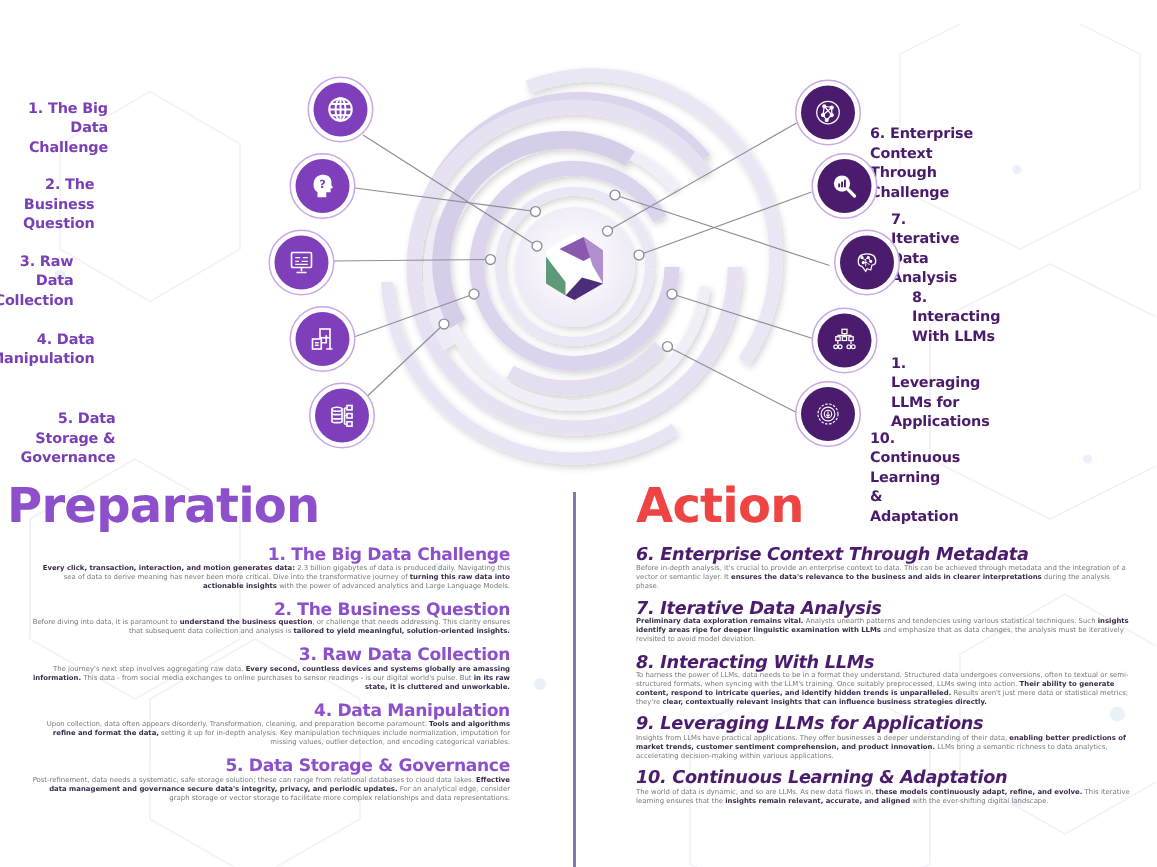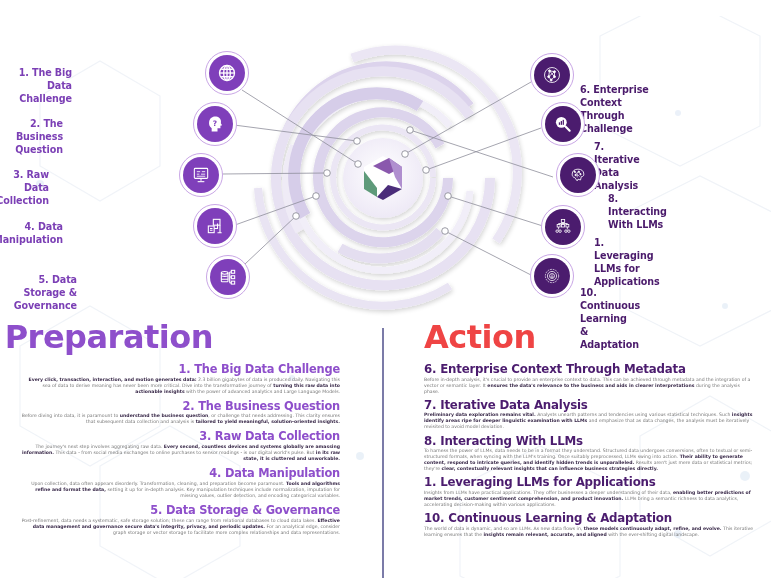--- a/index.html
+++ b/index.html
@@ -32,21 +32,21 @@
     }
     .prep-title { right: 437px; top: 307px; color: #8e4fcb; text-align: right; }
     .action-title { left: 424px; top: 307px; color: #ef4444; }
     .divider { position: absolute; left: 382px; top: 312px; width: 1.5px; height: 256px; background: #7b7ba8; }
 
     .col { position: absolute; }
     .col.left { left: 20px; width: 320px; top: 347px; text-align: right; }
     .col.right { left: 424px; width: 330px; top: 347px; text-align: left; }
     .item h3 { font-weight: bold; font-size: 11.4px; line-height: 13px; letter-spacing: -0.2px; }
     .col.left .item h3 { color: #8e4fcb; }
-    .col.right .item h3 { color: #4b1c6e; font-size: 11.8px; }
+    .col.right .item h3 { color: #4b1c6e; font-size: 11.8px; font-style: italic; }
     .item p { font-size: 4.6px; line-height: 6.1px; color: #777; margin-top: 0.5px; }
     .item p b { color: #3a2a4a; }
     .col.left .item { margin-bottom: 5px; }
     .col.right .item { margin-bottom: 4px; }
   </style>
 </head>
 <body>
 
 <div id="stage">
 
@@ -322,21 +322,21 @@
     </div>
     <div class="item">
       <h3>7. Iterative Data Analysis</h3>
       <p><b>Preliminary data exploration remains vital.</b> Analysts unearth patterns and tendencies using various statistical techniques. Such <b>insights identify areas ripe for deeper linguistic examination with LLMs</b> and emphasize that as data changes, the analysis must be iteratively revisited to avoid model deviation.</p>
     </div>
     <div class="item">
       <h3>8. Interacting With LLMs</h3>
       <p>To harness the power of LLMs, data needs to be in a format they understand. Structured data undergoes conversions, often to textual or semi-structured formats, when syncing with the LLM's training. Once suitably preprocessed, LLMs swing into action. <b>Their ability to generate content, respond to intricate queries, and identify hidden trends is unparalleled.</b> Results aren't just mere data or statistical metrics; they're <b>clear, contextually relevant insights that can influence business strategies directly.</b></p>
     </div>
     <div class="item">
-      <h3>1. Leveraging LLMs for Applications</h3>
+      <h3>9. Leveraging LLMs for Applications</h3>
       <p>Insights from LLMs have practical applications. They offer businesses a deeper understanding of their data, <b>enabling better predictions of market trends, customer sentiment comprehension, and product innovation.</b> LLMs bring a semantic richness to data analytics, accelerating decision-making within various applications.</p>
     </div>
     <div class="item">
       <h3>10. Continuous Learning &amp; Adaptation</h3>
       <p>The world of data is dynamic, and so are LLMs. As new data flows in, <b>these models continuously adapt, refine, and evolve.</b> This iterative learning ensures that the <b>insights remain relevant, accurate, and aligned</b> with the ever-shifting digital landscape.</p>
     </div>
   </div>
 
 </div>
 

